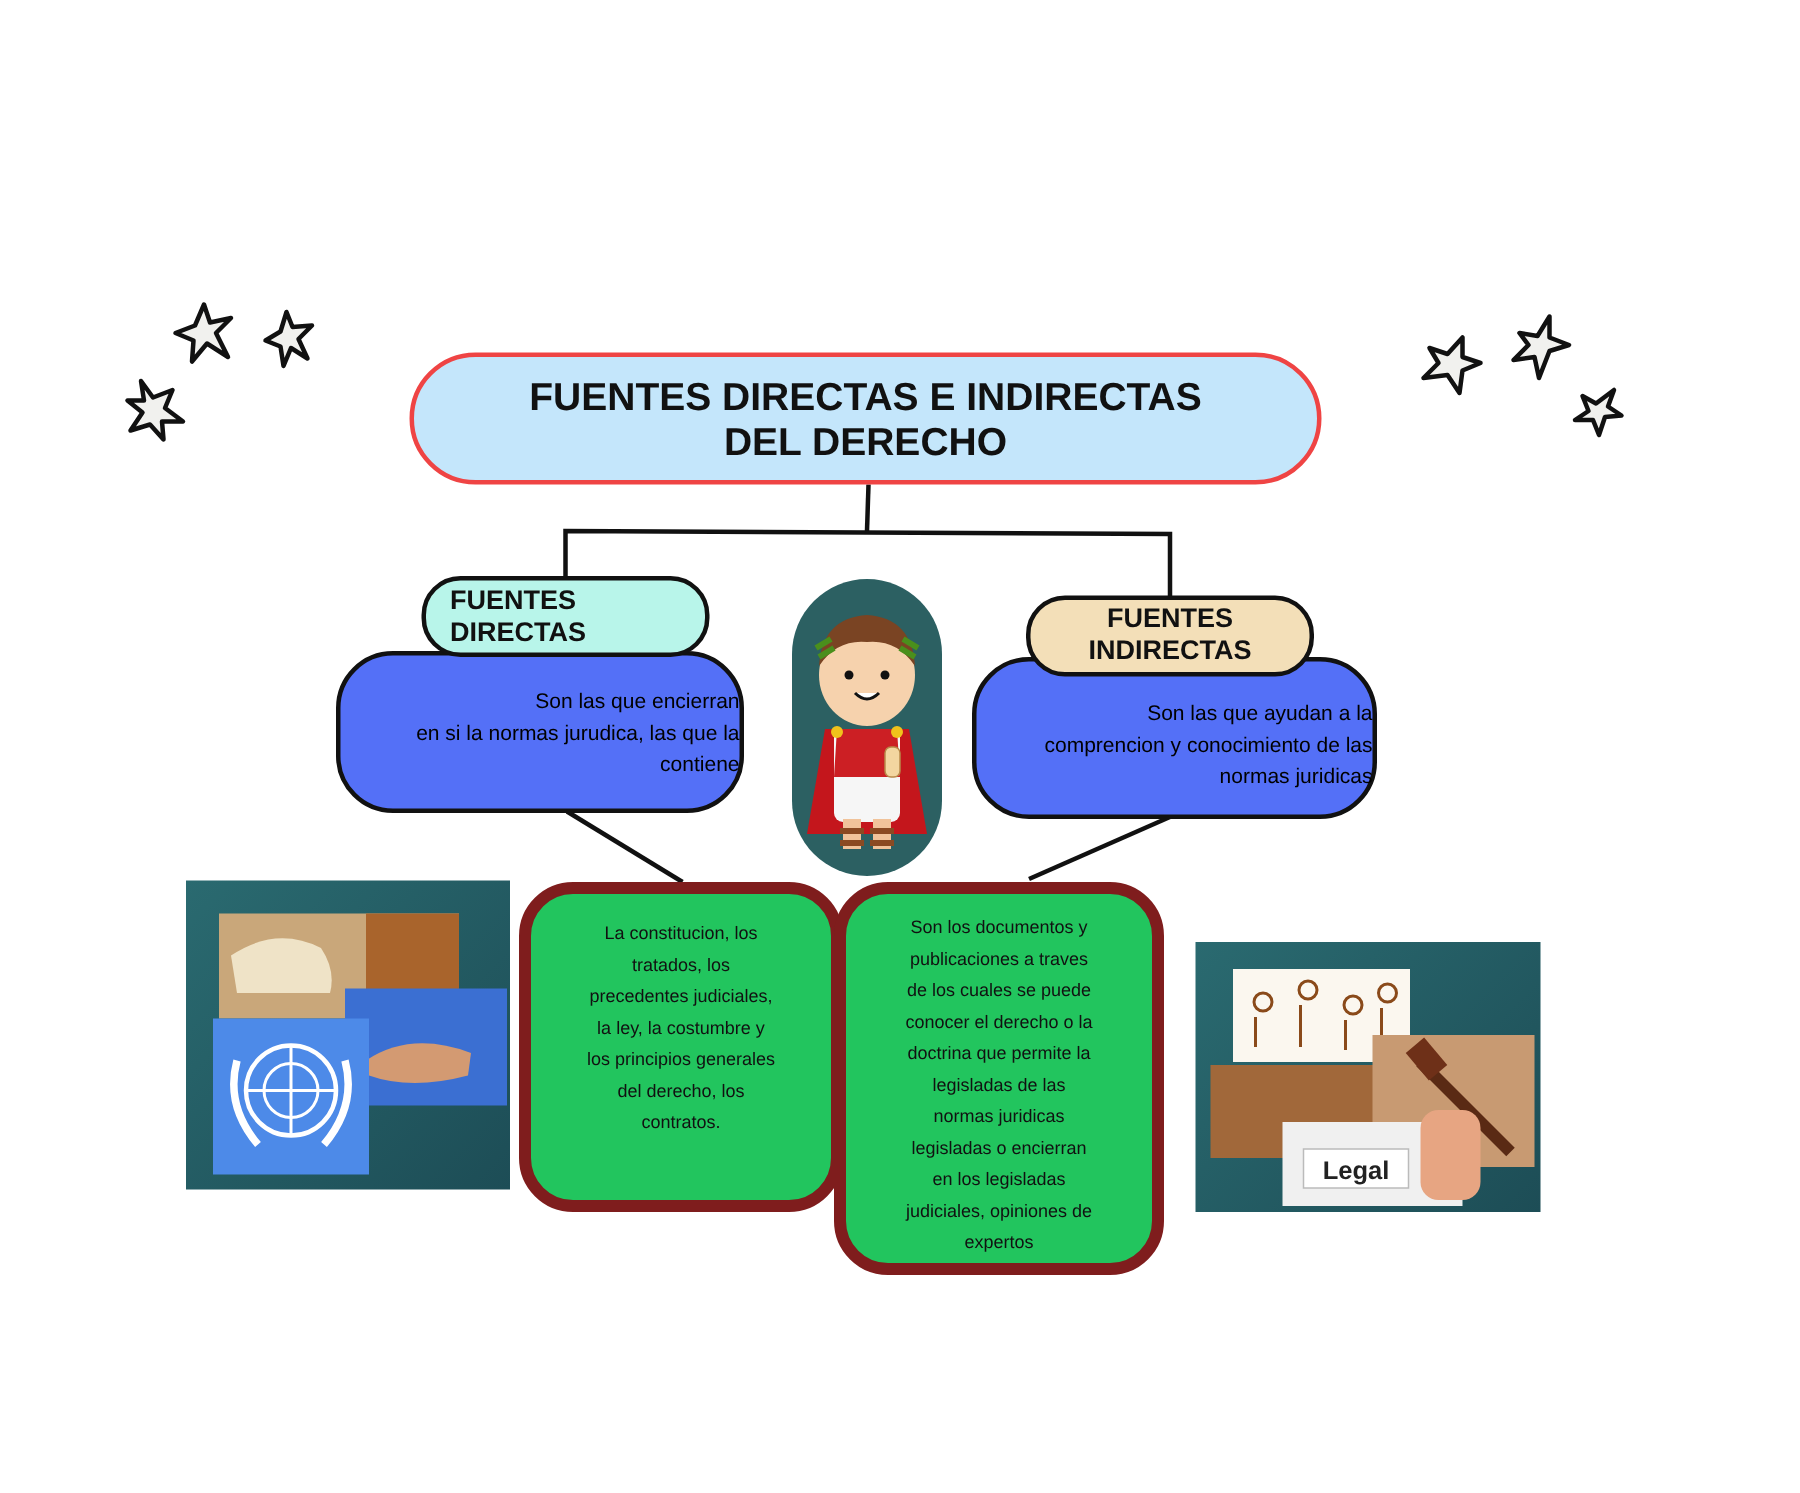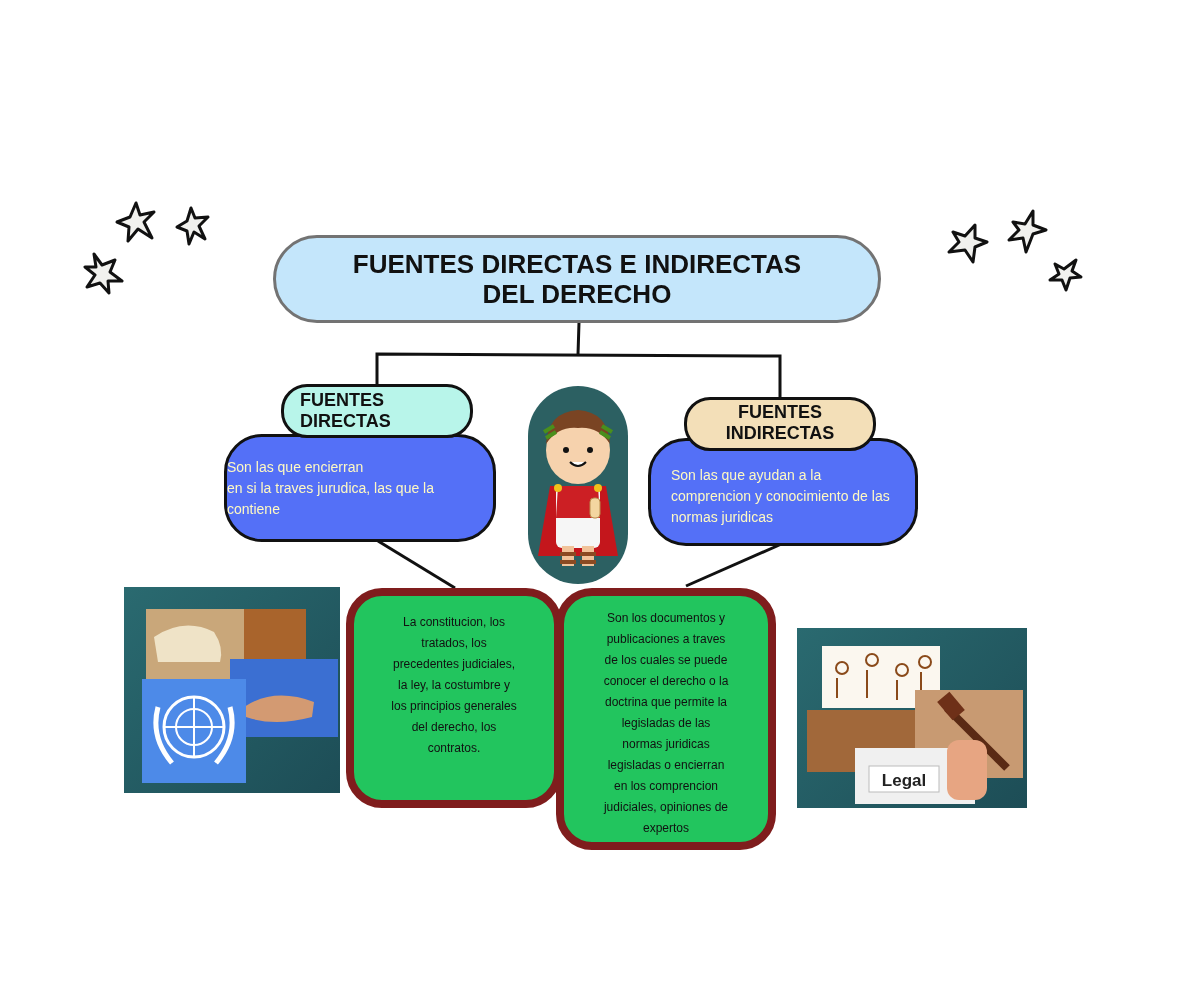--- a/index.html
+++ b/index.html
@@ -5,42 +5,42 @@
   html, body { margin: 0; padding: 0; }
   body {
     width: 1200px; height: 995px; position: relative; overflow: hidden;
     background: #ffffff;
     font-family: "Liberation Sans", sans-serif;
   }
   .abs { position: absolute; }
   .star { position: absolute; }
   .title-box {
     left: 273px; top: 235px; width: 608px; height: 88px;
-    background: #c4e6fb; border: 3px solid #737373; border-radius: 46px;
+    background: #c4e6fb; border: 3px solid #ef4444; border-radius: 46px;
     display: flex; align-items: center; justify-content: center; text-align: center;
     font-weight: bold; font-size: 26px; line-height: 30px; color: #111;
     box-sizing: border-box;
   }
   .title-box span { display: block; }
   .label-pill {
     border: 3px solid #111; border-radius: 26px; box-sizing: border-box;
     font-weight: bold; font-size: 18px; line-height: 21px; color: #111;
     z-index: 3;
   }
   .pill-directas {
     left: 281px; top: 384px; width: 192px; height: 54px;
     background: #b8f5ea; padding: 3px 0 0 16px; text-align: left;
   }
   .pill-indirectas {
     left: 684px; top: 397px; width: 192px; height: 54px;
     background: #f3dfb8; padding: 2px 0 0 0; text-align: center;
   }
   .blue-box {
     background: #5470f7; border: 3px solid #111; border-radius: 38px; box-sizing: border-box;
-    color: #fef9c3; font-size: 14px; line-height: 21px; text-align: left;
+    color: #000000; font-size: 14px; line-height: 21px; text-align: right;
     z-index: 2;
   }
   .blue-left { left: 224px; top: 434px; width: 272px; height: 108px; padding-top: 20px; }
   .blue-right { left: 648px; top: 438px; width: 270px; height: 108px; padding-top: 24px; padding-left: 20px; }
   .green-box {
     background: #22c55e; border: 8px solid #7f1d1d; border-radius: 36px; box-sizing: border-box;
     color: #111; font-size: 12px; line-height: 21px; text-align: center;
   }
   .green-left { left: 346px; top: 588px; width: 216px; height: 220px; padding-top: 16px; }
   .green-right { left: 556px; top: 588px; width: 220px; height: 262px; padding-top: 12px; }
@@ -89,21 +89,21 @@
     <span>DEL DERECHO</span>
   </div>
 </div>
 
 <div class="abs label-pill pill-directas">
   <div>FUENTES</div>
   <div>DIRECTAS</div>
 </div>
 <div class="abs blue-box blue-left">
   <span>Son las que encierran</span>
-  <span>en si la traves jurudica, las que la</span>
+  <span>en si la normas jurudica, las que la</span>
   <span>contiene</span>
 </div>
 <div class="abs green-box green-left">
   <span>La constitucion, los</span>
   <span>tratados, los</span>
   <span>precedentes judiciales,</span>
   <span>la ley, la costumbre y</span>
   <span>los principios generales</span>
   <span>del derecho, los</span>
   <span>contratos.</span>
@@ -120,21 +120,21 @@
 </div>
 <div class="abs green-box green-right">
   <span>Son los documentos y</span>
   <span>publicaciones a traves</span>
   <span>de los cuales se puede</span>
   <span>conocer el derecho o la</span>
   <span>doctrina que permite la</span>
   <span>legisladas de las</span>
   <span>normas juridicas</span>
   <span>legisladas o encierran</span>
-  <span>en los comprencion</span>
+  <span>en los legisladas</span>
   <span>judiciales, opiniones de</span>
   <span>expertos</span>
 </div>
 
 <div class="abs mascot">
   <svg width="100" height="198" viewBox="0 0 100 198">
 
     <path d="M22 100 L10 170 L90 170 L78 100 Z" fill="#c4161c"></path>
 
     <rect x="28" y="100" width="44" height="62" rx="6" fill="#f6f6f6"></rect>

